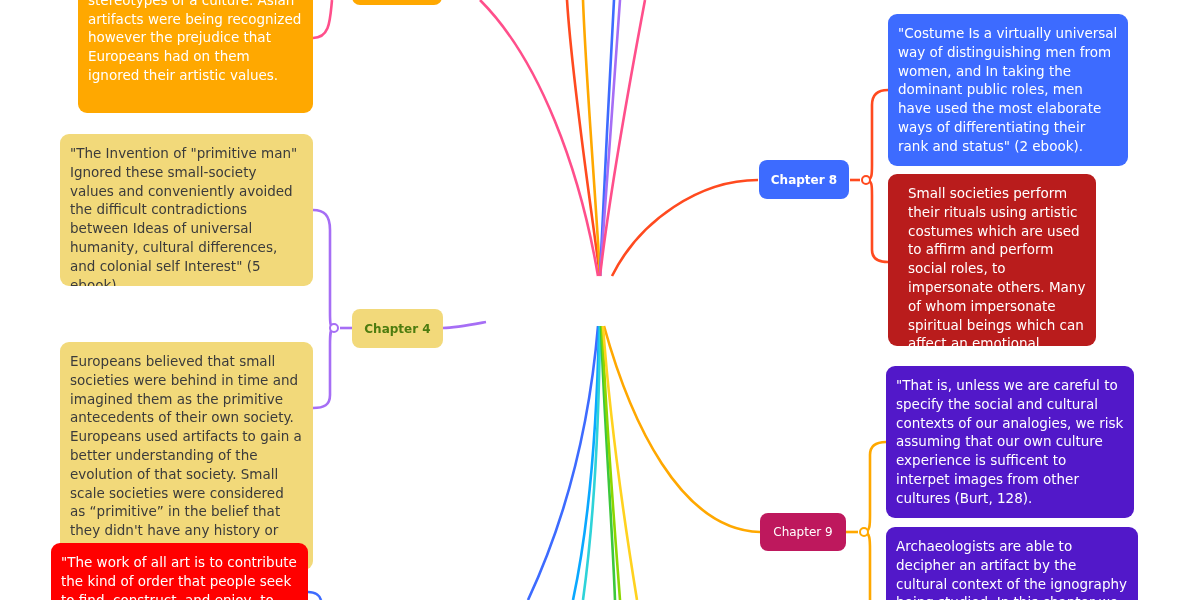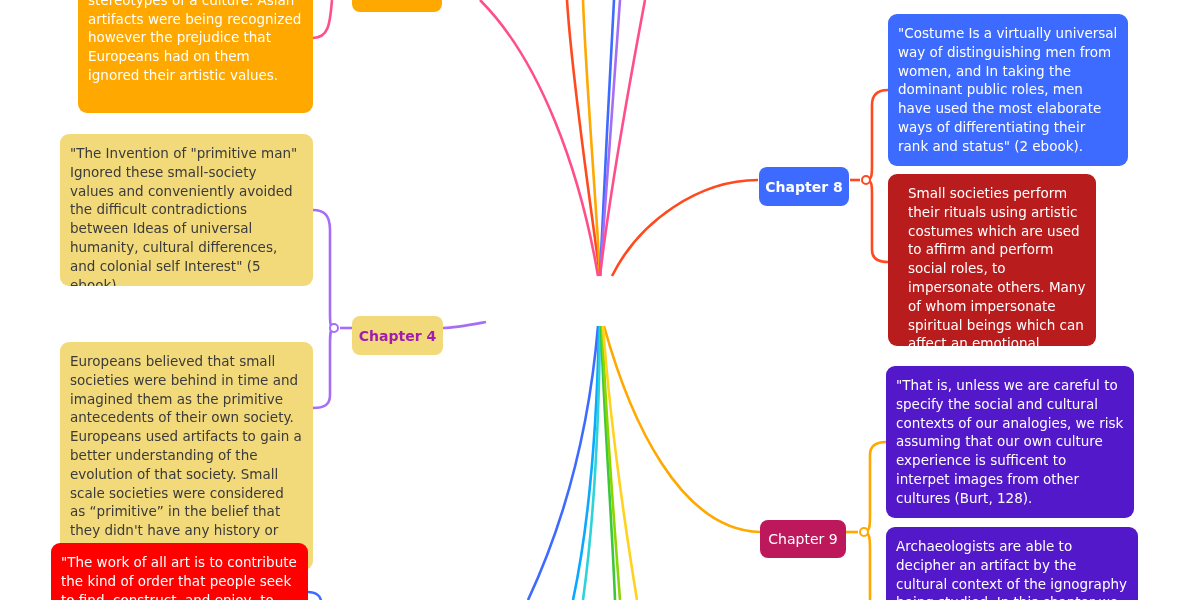--- a/index.html
+++ b/index.html
@@ -13,22 +13,22 @@
     .node {
       position: absolute; box-sizing: border-box;
       border-radius: 9px;
       font-size: 13.5px; line-height: 18.8px;
       padding: 10px 10px;
       overflow: hidden;
     }
     .topic {
       position: absolute; box-sizing: border-box;
       border-radius: 8px;
-      font-size: 14px; font-weight: bold;
-      display: flex; align-items: center; justify-content: center; margin-top: 7px;
+      font-size: 12px; font-weight: bold;
+      display: flex; align-items: center; justify-content: center;
     }
     .central {
       position: absolute; box-sizing: border-box;
       background: #212426; color: #ffffff;
       font-family: "DejaVu Serif", serif;
       font-size: 19px; font-weight: bold;
       display: flex; align-items: center; justify-content: center;
       border: 1px solid #a0a0a0;
       letter-spacing: -0.3px;
     }
@@ -84,21 +84,21 @@
 
   <div class="topic" style="left:352px; top:-30px; width:90px; height:35px; background:#FFA800;"></div>
 
   <div class="node" style="left:60px; top:134px; width:253px; height:152px; color:#3b3b3b; background:#F2D97A;">
     <span>"The Invention of "primitive man" Ignored these small-society values and conveniently avoided the difficult contradictions between Ideas of universal humanity, cultural differences, and colonial self Interest" (5 ebook).</span>
   </div>
   <div class="node" style="left:60px; top:294px; width:253px; height:228px; color:#3b3b3b; background:#F2D97A;margin-top:48px;">
     <span>Europeans believed that small societies were behind in time and imagined them as the primitive antecedents of their own society. Europeans used artifacts to gain  a better understanding of the evolution of that society. Small scale societies were considered as “primitive” in the belief that they didn't have any history or social organization.</span>
   </div>
 
-  <div class="topic" style="left:352px; top:309px; width:91px; height:39px; background:#F2D97A; color:#a21caf;">
+  <div class="topic" style="left:352px; top:309px; width:91px; height:39px; background:#F2D97A; color:#4d7c0f;">
     <span>Chapter 4</span>
   </div>
   <div class="collapse-dot" style="left:329px; top:323px; border-color:#A66EF5;"></div>
 
   <div class="node" style="left:51px; top:543px; width:257px; height:120px; color:#ffffff; background:#FF0000;">
     <span>"The work of all art is to contribute the kind of order that people seek to find, construct, and enjoy, to the</span>
   </div>
 
 
   <div class="topic" style="left:759px; top:160px; width:90px; height:39px; background:#3D6BFF; color:#ffffff;">

